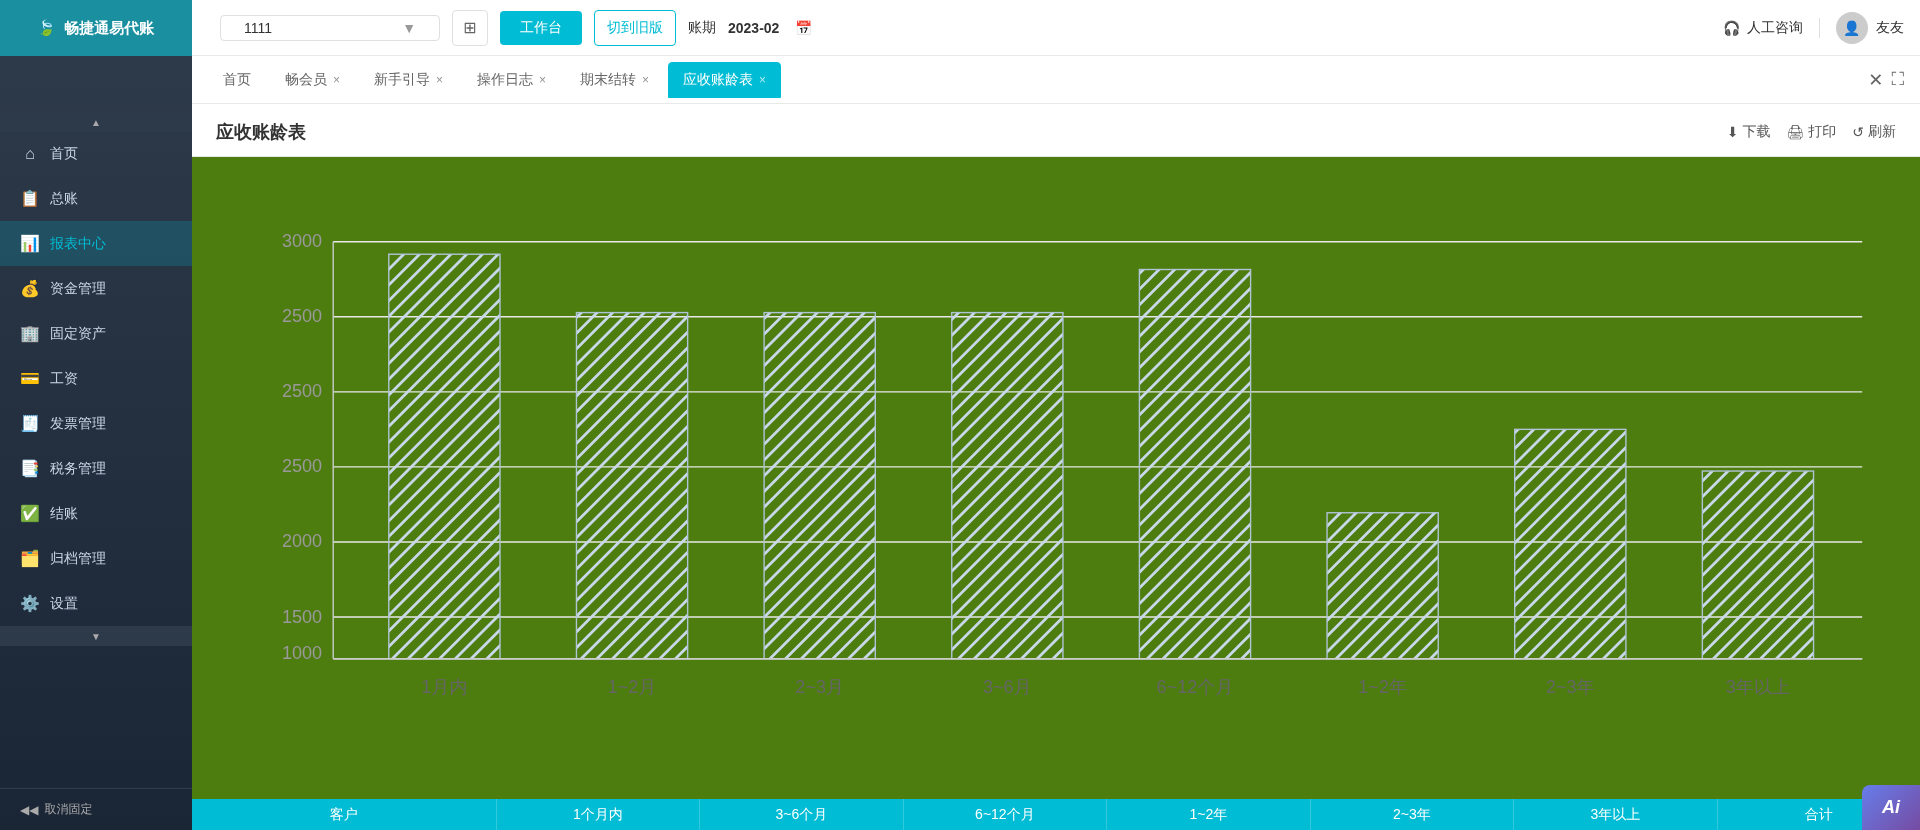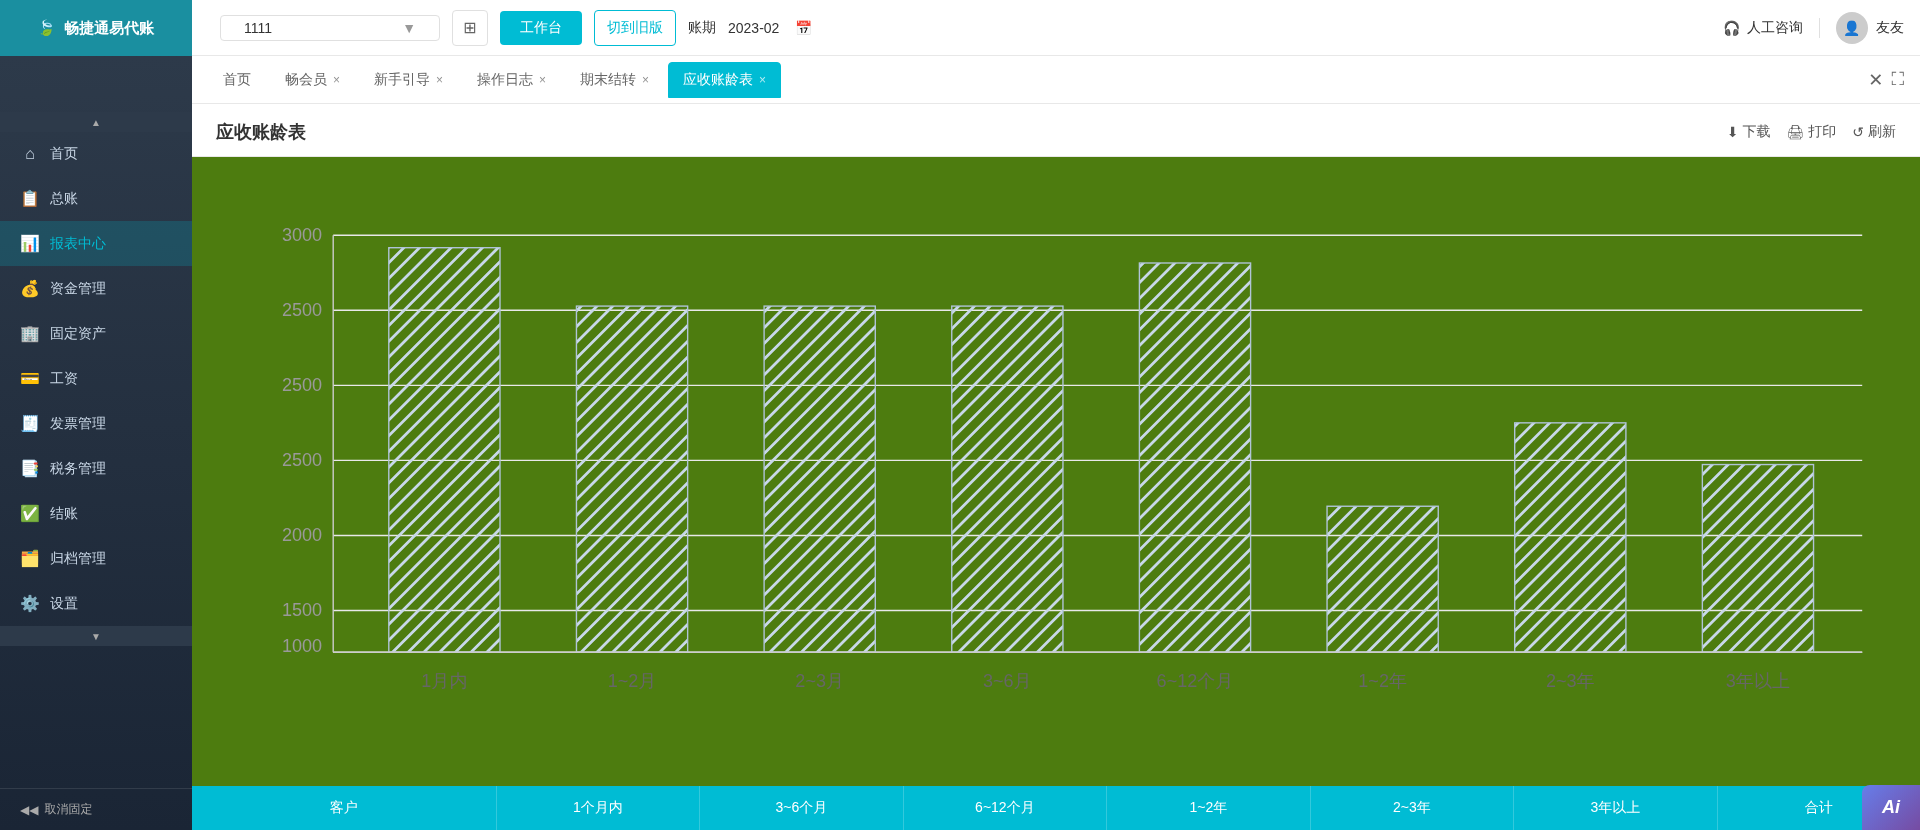--- a/index.html
+++ b/index.html
@@ -28,21 +28,21 @@
       background: #00bcd4; color: #fff; border: none;
       border-radius: 4px; padding: 8px 20px; font-size: 14px;
       cursor: pointer;
     }
     .switch-btn {
       border: 1px solid #00bcd4; color: #00bcd4; background: #fff;
       border-radius: 4px; padding: 8px 12px; font-size: 14px;
       cursor: pointer;
     }
     .period-label { color: #333; font-size: 14px; }
-    .period-value { color: #333; font-size: 14px; font-weight: normal; text-align: right; }
+    .period-value { color: #333; font-size: 14px; font-weight: bold; text-align: right; }
     .calendar-icon { color: #666; font-size: 14px; margin-left: 4px; }
     .header-right { margin-left: auto; display: flex; align-items: center; gap: 16px; }
     .consult-btn { display: flex; align-items: center; gap: 6px; color: #333; font-size: 14px; cursor: pointer; }
     .user-area { display: flex; align-items: center; gap: 8px; cursor: pointer; color: #333; font-size: 14px; }
     .avatar { width: 32px; height: 32px; border-radius: 50%; background: #ccc; display: flex; align-items: center; justify-content: center; font-size: 14px; color: #fff; }
 
     
     .main-layout { display: flex; flex: 1; overflow: hidden; }
 
     
@@ -117,21 +117,21 @@
     
     .chart-container {
       flex: 1; background: #4d7c0f; margin: 0; padding: 20px 30px;
       overflow: hidden; display: flex; flex-direction: column;
     }
     .chart-svg { width: 100%; height: 100%; }
 
     
     .table-header {
       display: flex; background: #00bcd4; color: #fff;
-      height: 44px; flex-shrink: 0;
+      height: 31px; flex-shrink: 0;
     }
     .table-header-cell {
       flex: 1; display: flex; align-items: center; justify-content: center;
       font-size: 14px; border-right: 1px solid rgba(255,255,255,0.2);
     }
     .table-header-cell:first-child { flex: 1.5; }
     .table-header-cell:last-child { border-right: none; }
 
     
     .ai-badge {

